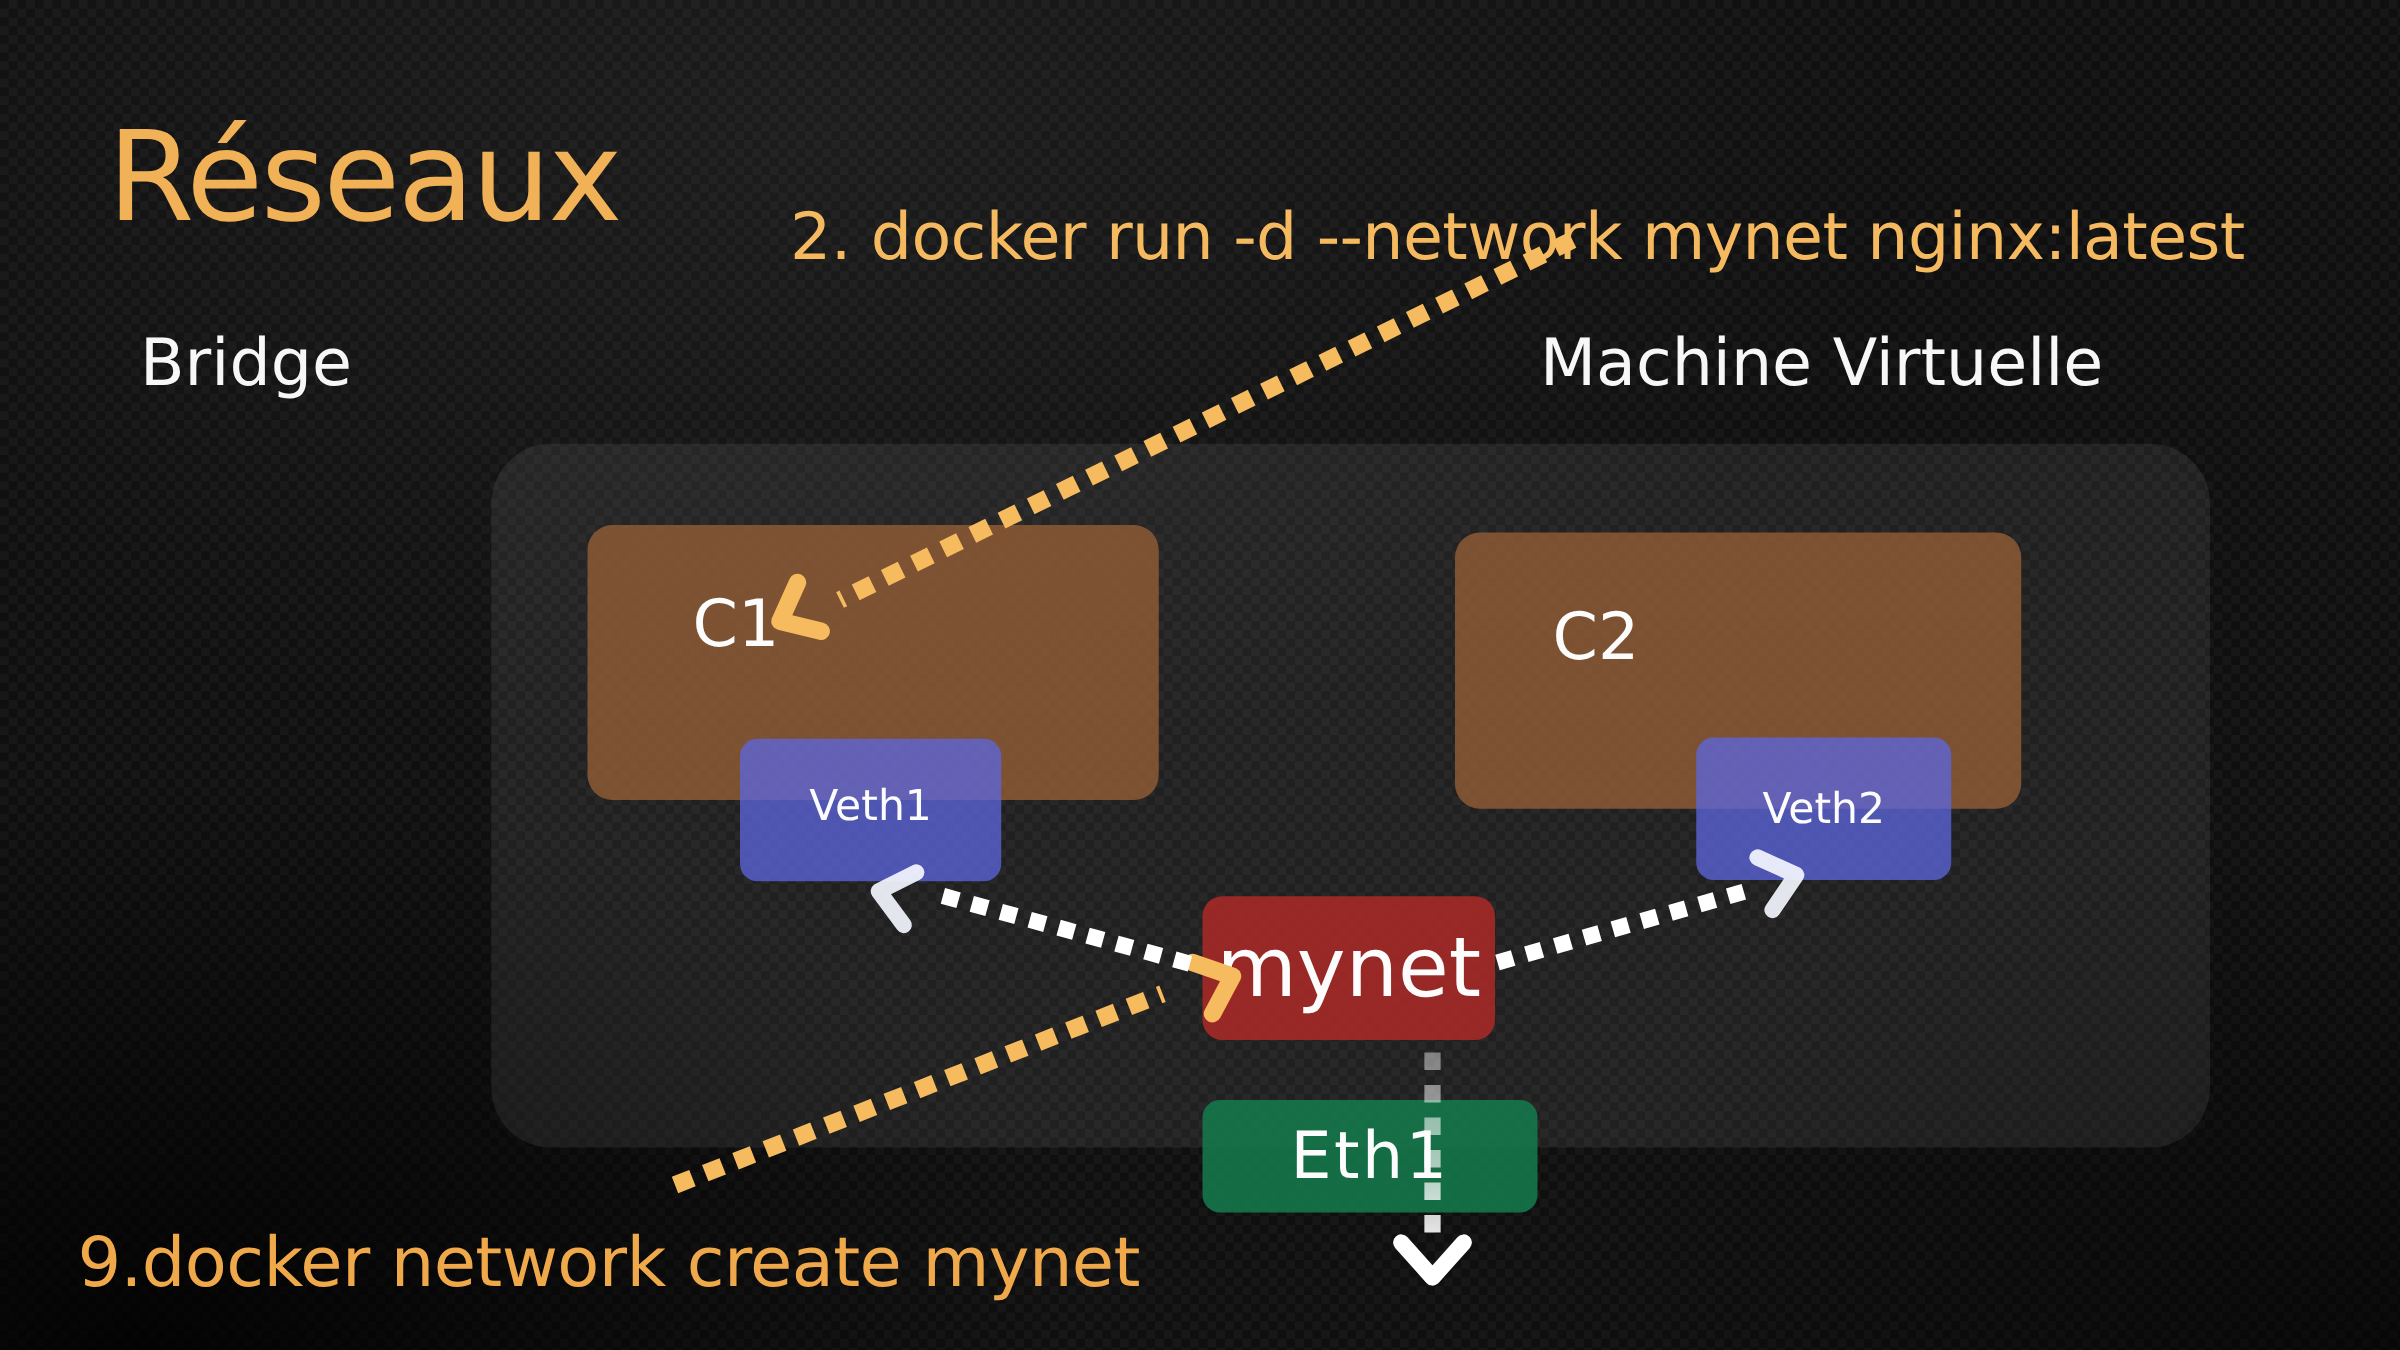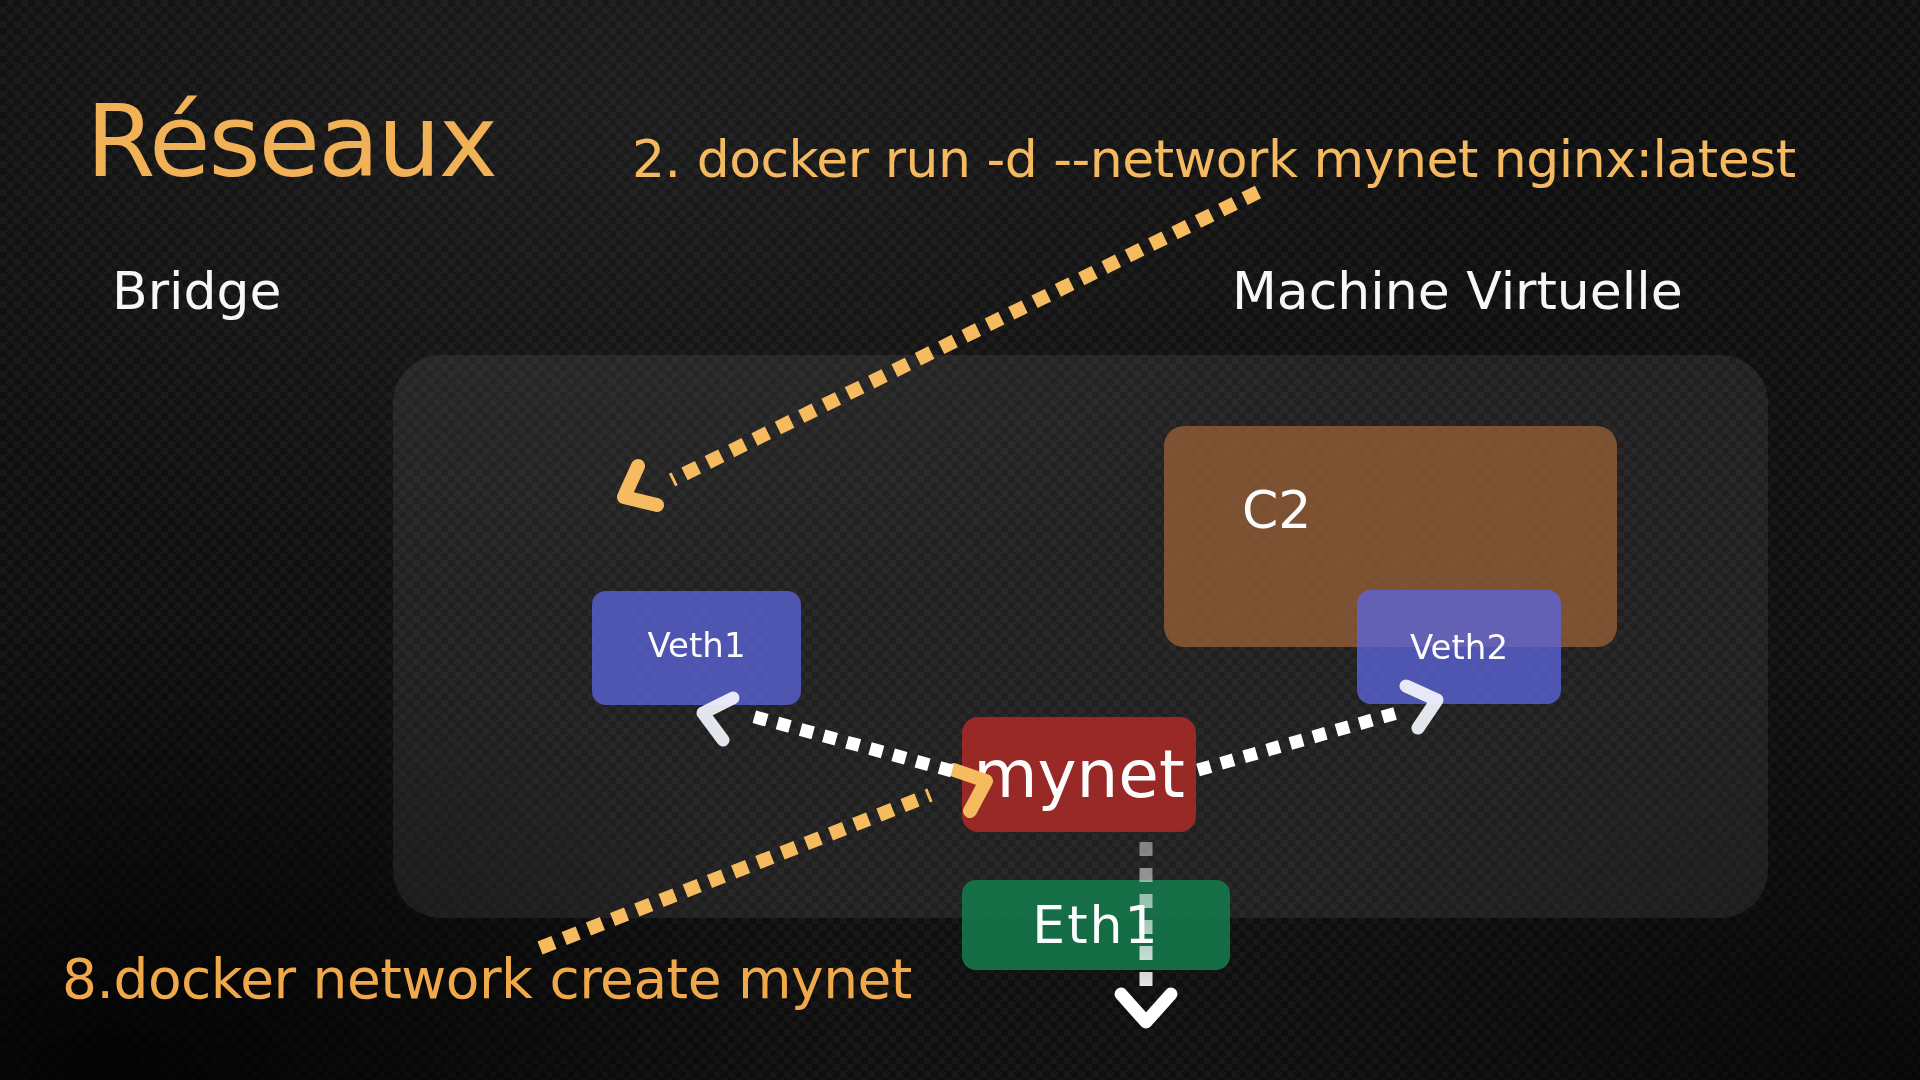--- a/index.html
+++ b/index.html
@@ -12,21 +12,21 @@
       radial-gradient(1100px 700px at 100% 102%, rgba(0,0,0,0.55), rgba(0,0,0,0) 65%),
       radial-gradient(1300px 760px at 34% 10%, rgba(255,255,255,0.055), rgba(0,0,0,0) 68%),
       repeating-conic-gradient(rgba(255,255,255,0.032) 0% 25%, rgba(0,0,0,0) 25% 50%);
     background-size:auto,auto,auto,14px 14px;
   }
   .abs{position:absolute;}
   .slide-title{
     left:86px;top:92px;font-size:100px;font-weight:400;letter-spacing:-2px;
     color:#F1B156;line-height:1;
   }
-  .cmd{color:#F5B95F;font-size:52px;letter-spacing:-0.5px;line-height:1.2;white-space:nowrap;}
+  .cmd{color:#F5B95F;font-size:52px;letter-spacing:-0.5px;line-height:1.2;white-space:nowrap;margin-top:31px;}
   .cmd2{left:632px;top:128px;}
   .cmd1{left:62px;top:946px;color:#F0A94A;font-size:55px;}
   .zone-label{color:#F7F7F7;font-size:52px;line-height:1.2;white-space:nowrap;}
   .zone-left{left:112px;top:260px;}
   .zone-right{left:1232px;top:260px;}
   .panel{
     left:393px;top:355px;width:1375px;height:563px;border-radius:48px;
     background:rgba(255,255,255,0.075);
   }
   .container-box{background:rgba(148,94,54,0.80);border-radius:20px;}
@@ -61,20 +61,23 @@
 
 <div id="stage">
 
   <div class="abs slide-title">Réseaux</div>
   <div class="abs cmd cmd2">2. docker run -d --network mynet nginx:latest</div>
   <div class="abs zone-label zone-right">Machine Virtuelle</div>
   <div class="abs zone-label zone-left">Bridge</div>
 
   <div class="abs panel"></div>
 
+  <div class="abs container-box c1">
+    <span class="container-label">C1</span>
+  </div>
   <div class="abs container-box c2">
     <span class="container-label">C2</span>
   </div>
 
   <div class="abs veth veth1">
     <span>Veth1</span>
   </div>
   <div class="abs veth veth2">
     <span>Veth2</span>
   </div>
@@ -115,15 +118,15 @@
       <line x1="1198" y1="770" x2="1400" y2="712" stroke="#FFFFFF" stroke-width="13" stroke-dasharray="13 11"></line>
       <polyline points="1418,728 1437,700 1406,686" fill="none" stroke="#F4F6FF" stroke-width="13" stroke-linecap="round" stroke-linejoin="round" opacity="0.92"></polyline>
     </g>
 
     <g>
       <line x1="1146" y1="842" x2="1146" y2="988" stroke="url(#gradC)" stroke-width="13" stroke-dasharray="14 12"></line>
       <polyline points="1121,994 1146,1022 1171,994" fill="none" stroke="#FFFFFF" stroke-width="13" stroke-linecap="round" stroke-linejoin="round"></polyline>
     </g>
   </svg>
 
-  <div class="abs cmd cmd1">8.docker network create mynet</div>
+  <div class="abs cmd cmd1">9.docker network create mynet</div>
 
 </div>
 
 </body></html>

